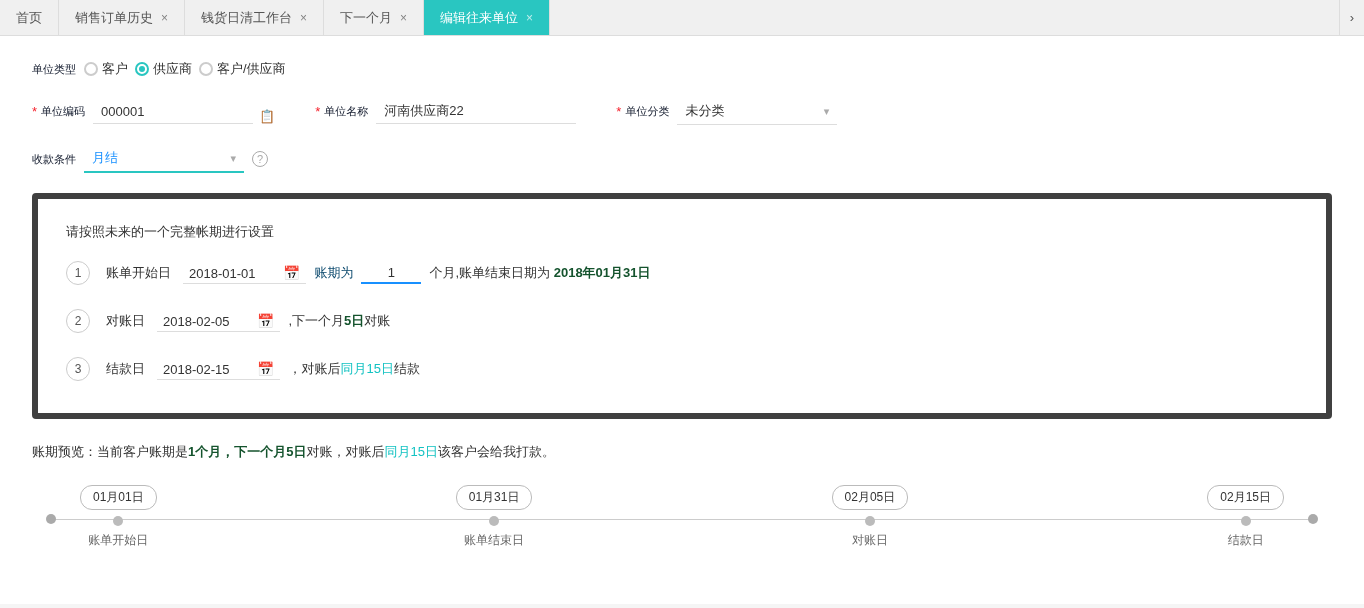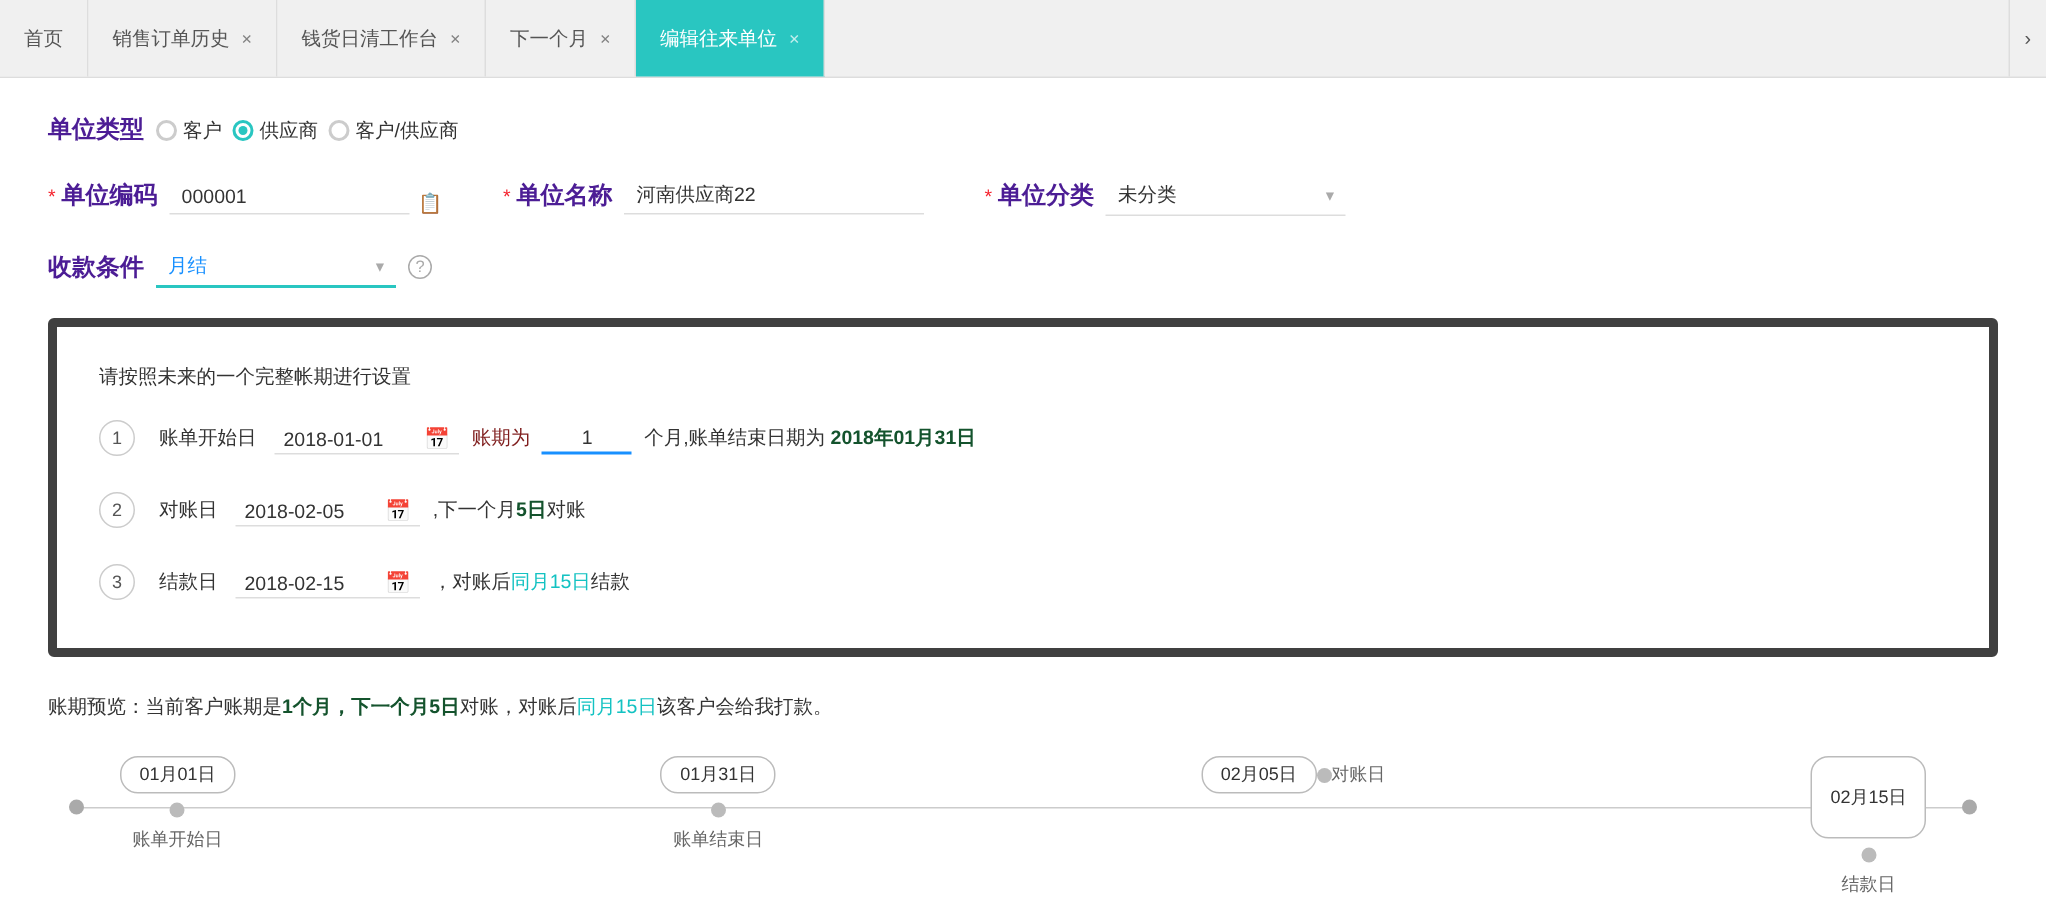--- a/index.html
+++ b/index.html
@@ -3,21 +3,21 @@
   <meta charset="utf-8">
   <style>
     * { box-sizing: border-box; margin: 0; padding: 0; }
     body { font-family: 'Microsoft YaHei', Arial, sans-serif; font-size: 13px; background: #f5f5f5; color: #333; }
 
     
     .tabs-bar {
       display: flex; align-items: stretch;
       background: #f0f0f0;
       border-bottom: 1px solid #ddd;
-      height: 52px;
+      height: 36px;
     }
     .tab {
       display: flex; align-items: center;
       padding: 0 16px;
       cursor: pointer;
       border-right: 1px solid #ddd;
       background: #f0f0f0;
       color: #555;
       font-size: 13px;
       white-space: nowrap;
@@ -51,25 +51,24 @@
       min-height: calc(100vh - 40px);
     }
 
     
     .form-row {
       display: flex;
       align-items: center;
       margin-bottom: 20px;
     }
     .form-label {
-      color: #4c1d95;
+      color: #0f172a;
       margin-right: 8px;
       white-space: nowrap;
-      font-size: 16px;
-      font-weight: bold;
+      font-size: 11px;
     }
     .required-star {
       color: #f5222d;
       margin-right: 4px;
     }
 
     
     .radio-group {
       display: flex;
       align-items: center;
@@ -223,21 +222,21 @@
       width: 90px;
     }
     .cal-icon {
       color: #1890ff;
       cursor: pointer;
       font-size: 14px;
       margin-left: 4px;
     }
     .period-label {
       font-size: 13px;
-      color: #7f1d1d;
+      color: #0c4a6e;
       margin: 0 8px;
     }
     .period-input {
       border: none;
       border-bottom: 2px solid #1890ff;
       width: 60px;
       padding: 2px 4px;
       font-size: 13px;
       text-align: center;
       outline: none;
@@ -426,30 +425,30 @@
         </div>
 
         <div style="display: flex; flex-direction: column; align-items: center;">
           <div style="border: 1px solid #bbb; border-radius: 12px; padding: 3px 12px; font-size: 12px; background: #fff; color: #333; white-space: nowrap;">
             <span>01月31日</span>
           </div>
           <div style="width: 10px; height: 10px; border-radius: 50%; background: #bbb; margin: 6px 0;"></div>
           <div style="font-size: 12px; color: #666;">账单结束日</div>
         </div>
 
-        <div style="display: flex; flex-direction: row; align-items: center;">
+        <div style="display: flex; flex-direction: column; align-items: center;">
           <div style="border: 1px solid #bbb; border-radius: 12px; padding: 3px 12px; font-size: 12px; background: #fff; color: #333; white-space: nowrap;">
             <span>02月05日</span>
           </div>
           <div style="width: 10px; height: 10px; border-radius: 50%; background: #bbb; margin: 6px 0;"></div>
           <div style="font-size: 12px; color: #666;">对账日</div>
         </div>
 
         <div style="display: flex; flex-direction: column; align-items: center;">
-          <div style="border: 1px solid #bbb; border-radius: 12px; padding: 18px 12px; font-size: 12px; background: #fff; color: #333; white-space: nowrap;">
+          <div style="border: 1px solid #bbb; border-radius: 12px; padding: 3px 12px; font-size: 12px; background: #fff; color: #333; white-space: nowrap;">
             <span>02月15日</span>
           </div>
           <div style="width: 10px; height: 10px; border-radius: 50%; background: #bbb; margin: 6px 0;"></div>
           <div style="font-size: 12px; color: #666;">结款日</div>
         </div>
 
       </div>
     </div>
   </div>
 

